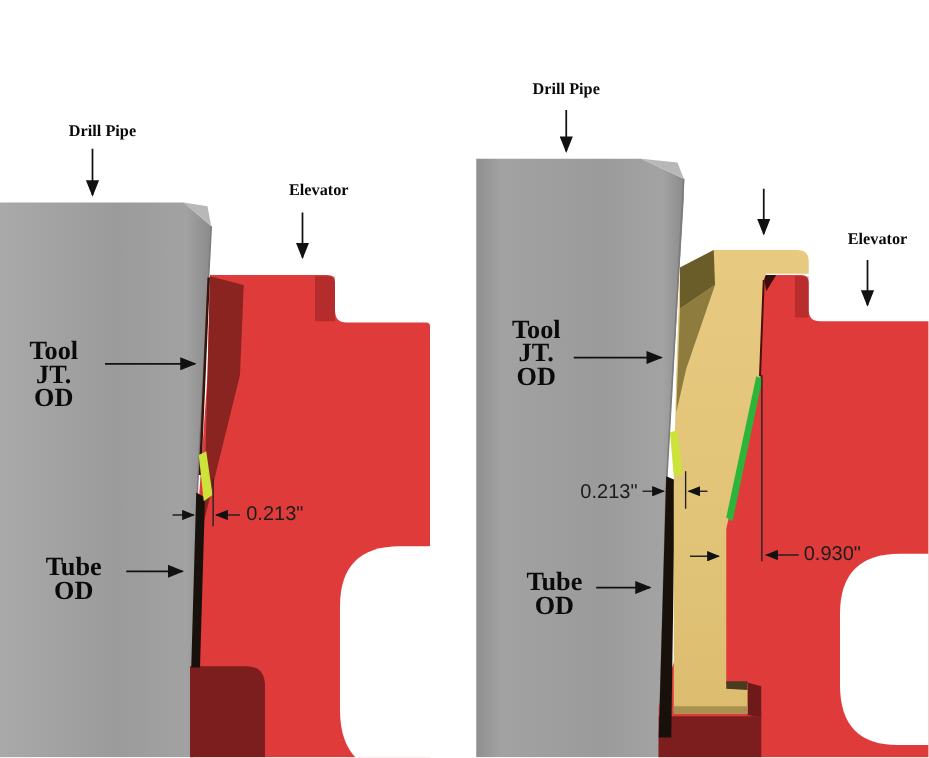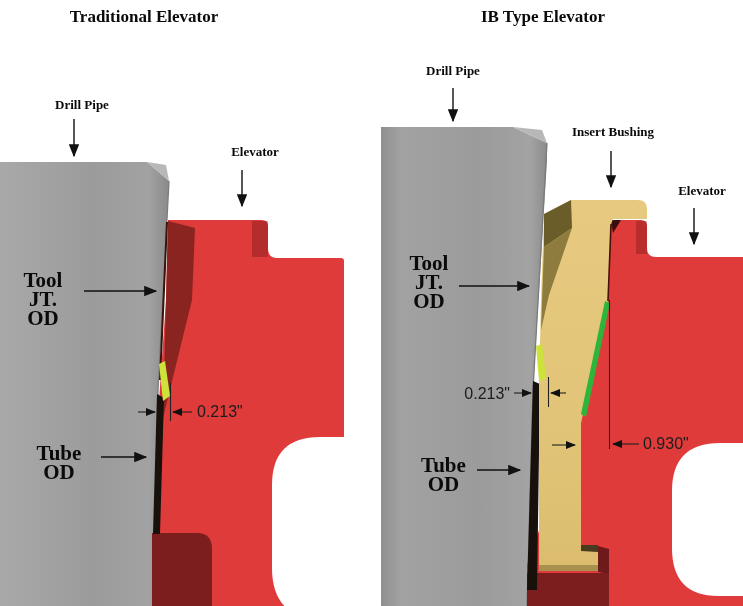--- a/index.html
+++ b/index.html
@@ -143,37 +143,34 @@
       <g stroke="#111" stroke-width="1.4">
         <line x1="453" y1="88" x2="453" y2="121" marker-end="url(#ah)"></line>
         <line x1="611" y1="151" x2="611" y2="187" marker-end="url(#ah)"></line>
         <line x1="694" y1="208" x2="694" y2="244" marker-end="url(#ah)"></line>
         <line x1="459" y1="286" x2="529" y2="286" marker-end="url(#ah)"></line>
         <line x1="477" y1="470" x2="520" y2="470" marker-end="url(#ah)"></line>
       </g>
     </g>
   </svg>
 
-  <div class="lbl title" style="left:44px;top:7px;width:200px;">Traditional Elevator</div>
   <div class="lbl callout" style="left:37px;top:98px;width:90px;">Drill Pipe</div>
   <div class="lbl callout" style="left:210px;top:145px;width:90px;">Elevator</div>
   <div class="lbl small-callout" style="left:13px;top:271px;width:60px;">
     <div>Tool</div>
     <div>JT.</div>
     <div>OD</div>
   </div>
   <div class="lbl small-callout" style="left:29px;top:444px;width:60px;">
     <div>Tube</div>
     <div>OD</div>
   </div>
   <div class="dim" style="left:197px;top:403px;">0.213"</div>
 
-  <div class="lbl title" style="left:443px;top:7px;width:200px;">IB Type Elevator</div>
   <div class="lbl callout" style="left:408px;top:64px;width:90px;">Drill Pipe</div>
-  <div class="lbl callout" style="left:556px;top:125px;width:114px;">Insert Bushing</div>
   <div class="lbl callout" style="left:657px;top:184px;width:90px;">Elevator</div>
   <div class="lbl small-callout" style="left:399px;top:254px;width:60px;">
     <div>Tool</div>
     <div>JT.</div>
     <div>OD</div>
   </div>
   <div class="lbl small-callout" style="left:413px;top:456px;width:61px;">
     <div>Tube</div>
     <div>OD</div>
   </div>

